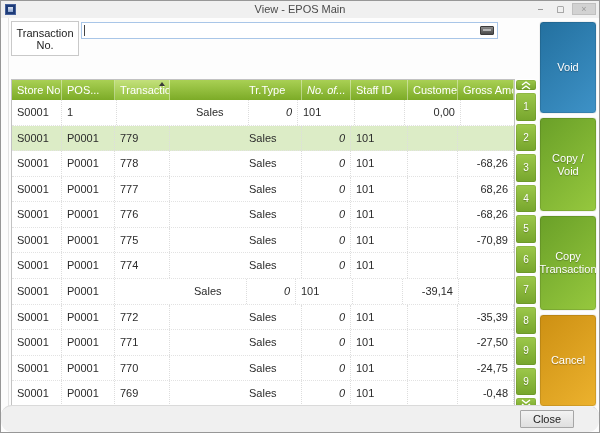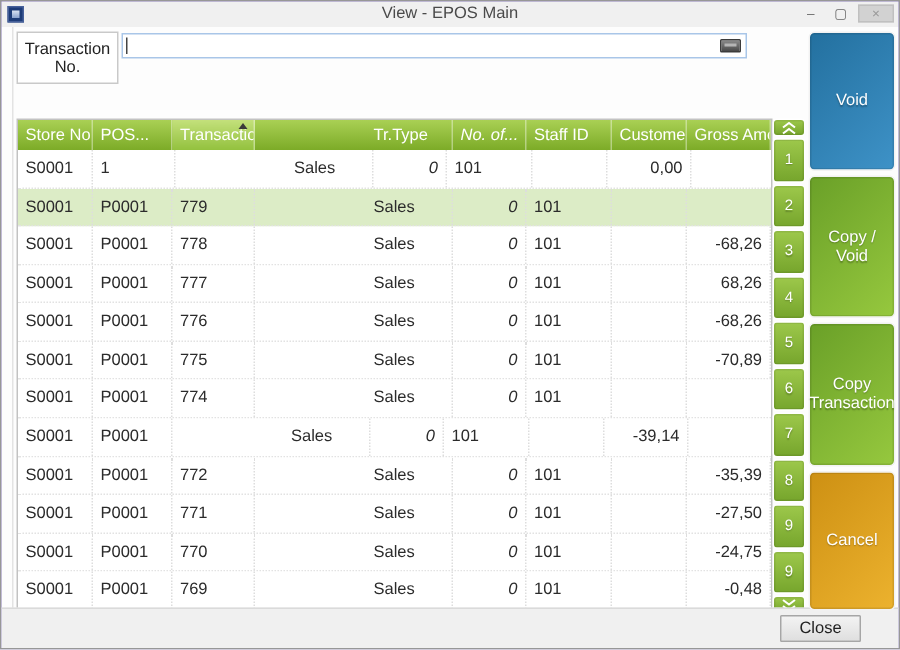--- a/index.html
+++ b/index.html
@@ -12,21 +12,21 @@
   .titlebar{position:absolute;top:0;left:0;right:0;height:17px;background:#f0f0f0;}
   .app-icon{position:absolute;left:4px;top:3px;width:11px;height:11px;background:#1e3c78;border:1px solid #46609a;box-sizing:border-box;}
   .app-icon::after{content:"";position:absolute;left:2px;top:2px;right:2px;bottom:2px;background:linear-gradient(#d9e2f2,#8aa2cd);}
   .title-text{position:absolute;left:0;right:0;top:2px;text-align:center;font-size:11px;color:#4a4a4a;}
   .win-controls{position:absolute;right:3px;top:2px;display:flex;gap:3px;align-items:center;}
   .win-btn{width:17px;height:12px;font-size:9px;line-height:12px;text-align:center;color:#666;}
   .win-btn.close{width:24px;background:#d2d2d2;border:1px solid #c0c0c0;color:#9a9a9a;box-sizing:border-box;line-height:10px;}
   
   .content{position:absolute;top:17px;left:0;right:0;bottom:0;background:#fdfdfd;}
   .left-strip{position:absolute;left:7px;top:0;bottom:26px;width:1px;background:#e3e3e3;}
-  .footer{position:absolute;left:0;right:0;bottom:0;height:26px;background:#f0f0f0;border-top:1px solid #dadada;}
+  .footer{position:absolute;left:0;right:0;bottom:0;height:26px;background:#f0f0f0;border-top:1px solid #dadada;border-radius:11px;}
   
   .txn-label{position:absolute;left:10px;top:3px;width:68px;height:35px;background:#fff;border:1px solid #c9c9c9;
     box-sizing:border-box;font-size:11px;color:#222;display:flex;align-items:center;justify-content:center;text-align:center;}
   .txn-input{position:absolute;left:80px;top:4px;width:417px;height:17px;background:#fff;border:1px solid #a9c6e8;box-sizing:border-box;}
   .caret{position:absolute;left:2px;top:2px;bottom:2px;width:1px;background:#444;}
   .kbd-icon{position:absolute;right:3px;top:3px;width:14px;height:9px;border-radius:1px;
     background:linear-gradient(#8a8a8a,#4a4a4a);border:1px solid #3c3c3c;box-sizing:border-box;}
   .kbd-icon::after{content:"";position:absolute;left:2px;top:2px;right:2px;height:2px;background:#b5b5b5;}
   
   .grid{position:absolute;left:10px;top:61px;width:502px;height:328px;border:1px solid #c2c2c2;box-sizing:content-box;background:#fff;}

